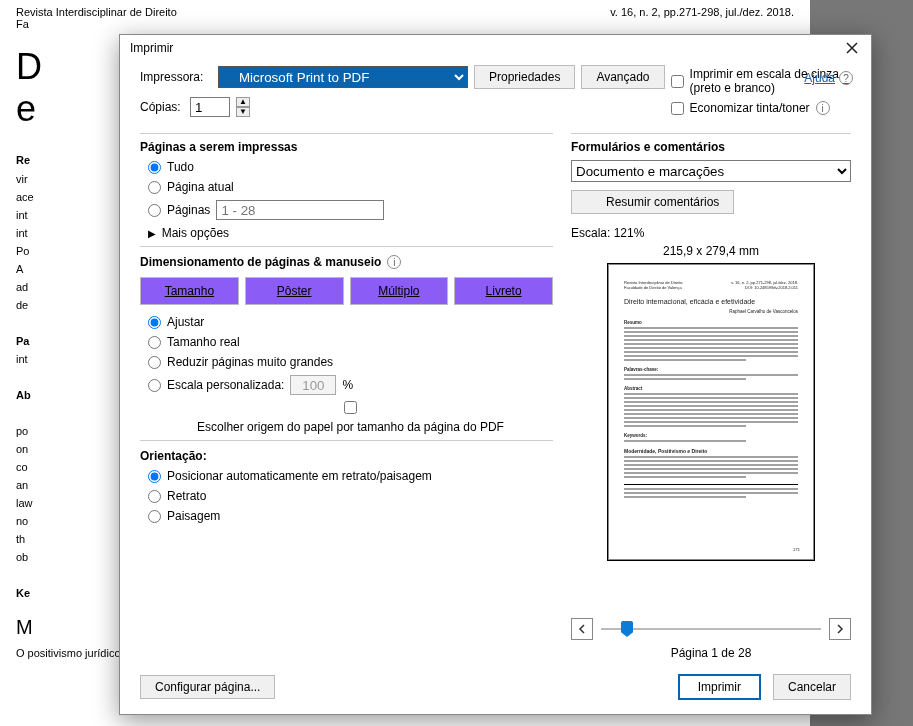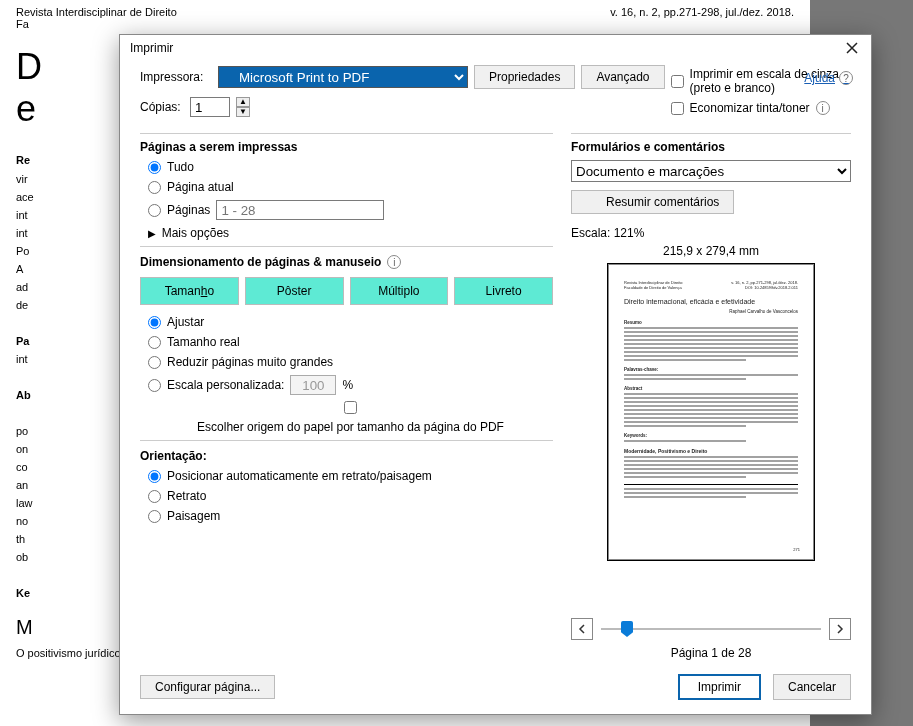--- a/index.html
+++ b/index.html
@@ -30,21 +30,21 @@
 .section-title { font-weight: 600; margin-bottom: 6px; }
 .radio-row { display:flex; align-items:center; gap:6px; margin-bottom:6px; padding-left:8px;}
 .radio-row input { margin:0;}
 .pages-input { width:168px; height:20px; border:1px solid #7a7a7a; margin-left:10px; padding:0 4px; color:#777;}
 .more { padding-left:8px; margin:4px 0 6px; cursor:pointer; display:flex; align-items:center; gap:6px;}
 .more .tri { font-size:10px;}
 hr.sep { border:0; border-top:1px solid #ccc; margin:6px 0 8px;}
 .size-title-row { display:flex; align-items:center; gap:6px; margin-bottom:8px;}
 .info-i2 { width:14px; height:14px; border:1px solid #888; border-radius:50%; display:inline-flex; align-items:center; justify-content:center; font-size:10px; color:#666;}
 .tabs { display:flex; gap:6px; margin-bottom:10px;}
-.tab { flex:1; text-align:center; background:#5eead4; border:1px solid #bbb; padding:6px 4px; cursor:pointer;}
+.tab { flex:1; text-align:center; background:#8b5cf6; border:1px solid #bbb; padding:6px 4px; cursor:pointer;text-decoration:underline;}
 .tab u { text-decoration: underline; }
 .scale-input { width:46px; height:20px; border:1px solid #aaa; background:#f4f4f4; color:#999; text-align:center; margin:0 4px;}
 .forms-select { width:100%; height:22px; border:1px solid #7a7a7a; background:#fff; }
 .summary-btn { margin-top:8px; }
 .scale-lbl { margin-top:12px; margin-bottom:4px;}
 .dim-lbl { text-align:center; margin-bottom:4px;}
 .preview-wrap { flex:1; display:flex; align-items:flex-start; justify-content:center; padding-top:2px;}
 .preview-page { width:206px; height:296px; background:#fff; outline:1px solid #000; box-shadow:0 0 0 1px #888 inset; position:relative; padding:16px 16px 18px; font-size:4.5px; color:#222; overflow:hidden; }
 .preview-page .pv-head { display:flex; justify-content:space-between; font-size:4px; margin-bottom:6px; }
 .preview-page .pv-title { font-size:7px; margin:8px 0 4px; }

